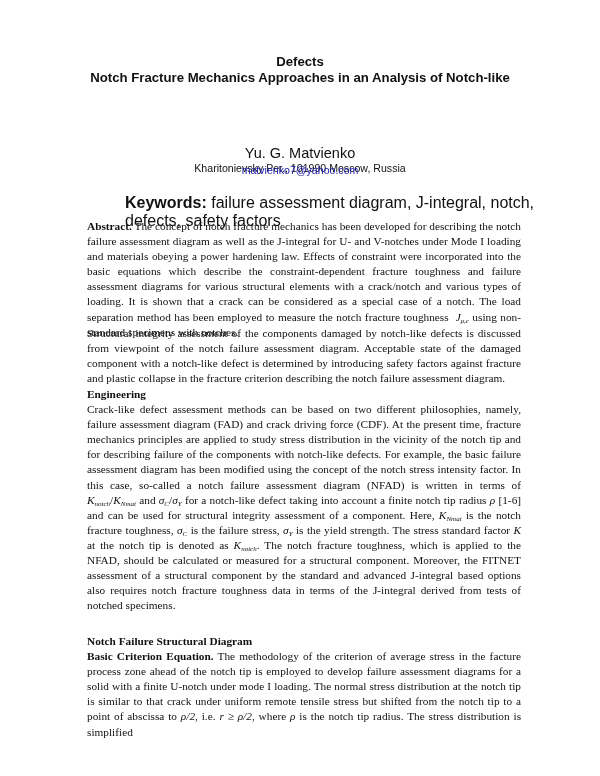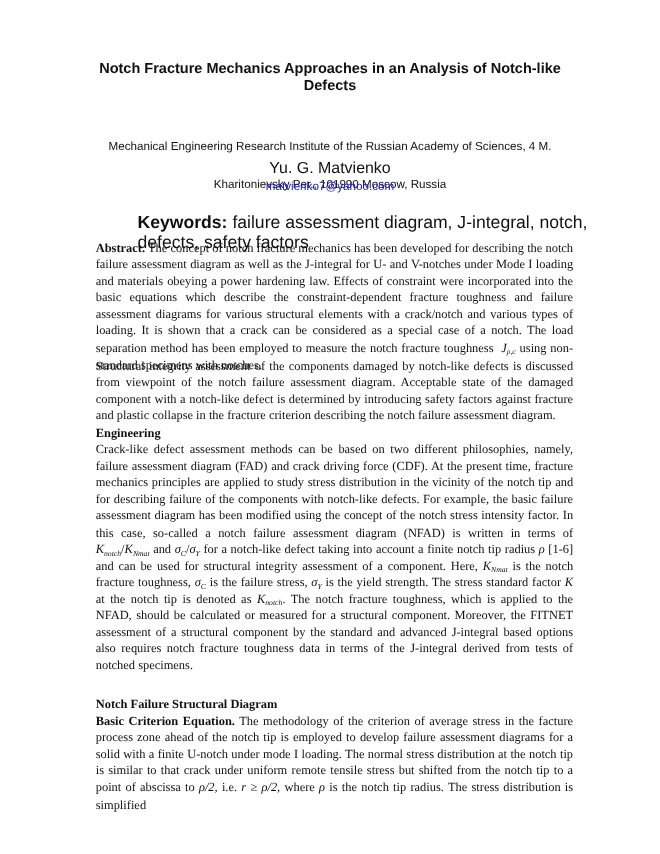--- a/index.html
+++ b/index.html
@@ -44,27 +44,26 @@
   .h { font-weight: bold; }
   i.m { font-style: italic; font-family: "Liberation Serif", serif; }
   sub { font-size: 7px; vertical-align: -2px; line-height: 0; font-style: italic; }
 </style>
 </head>
 <body>
 
 <div class="page">
 
   <div class="title">
+    <div>Defects</div>
     <div>Notch Fracture Mechanics Approaches in an Analysis of Notch-like</div>
-    <div>Defects</div>
   </div>
 
   <div class="author">Yu. G. Matvienko</div>
 
-  <div class="affil l1">Mechanical Engineering Research Institute of the Russian Academy of Sciences, 4 M.</div>
   <div class="affil l2">Kharitonievsky Per., 101990 Moscow, Russia</div>
 
   <div class="email">
     <a>matvienko7@yahoo.com</a>
   </div>
 
   <div class="keywords">
     <b>Keywords:</b>
     <span>failure assessment diagram, J-integral, notch, defects, safety factors</span>
   </div>

